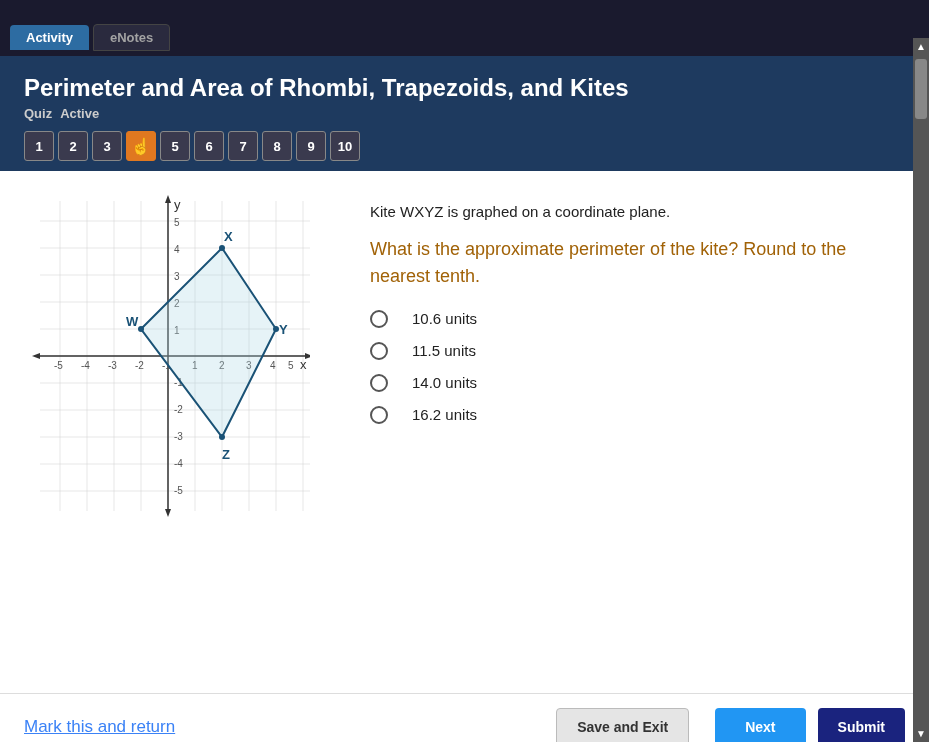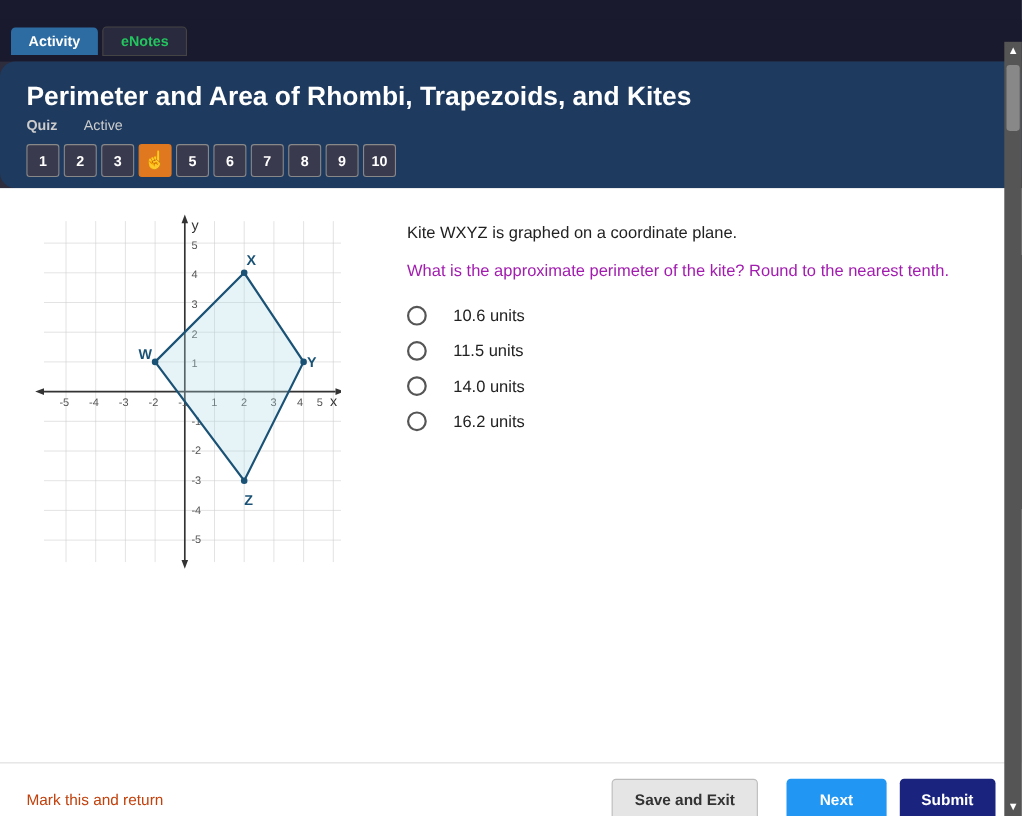--- a/index.html
+++ b/index.html
@@ -28,53 +28,52 @@
       font-size: 13px;
       font-weight: bold;
       cursor: pointer;
     }
     .tab-activity {
       background: #2d6ca2;
       color: white;
     }
     .tab-enotes {
       background: #2a2a3e;
-      color: #22c55e;
+      color: #a3a3a3;
       border: 1px solid #444;
     }
 
     
     .main-container {
       background: #2d2d3e;
       padding: 0;
       height: calc(742px - 38px);
       display: flex;
       flex-direction: column;
     }
 
     
     .header-section {
       background: #1e3a5f;
       padding: 18px 24px 10px 24px;
-      border-radius: 14px;
     }
     .page-title {
       color: white;
       font-size: 24px;
       font-weight: bold;
       margin-bottom: 4px;
     }
     .quiz-label {
       color: #ccc;
       font-size: 13px;
       display: flex;
-      gap: 24px;
+      gap: 8px;
       margin-bottom: 10px;
     }
-    .quiz-label span { font-weight: normal; }
+    .quiz-label span { font-weight: bold; }
 
     
     .question-nav {
       display: flex;
       gap: 4px;
       align-items: center;
     }
     .q-btn {
       width: 30px;
       height: 30px;
@@ -128,22 +127,22 @@
       flex: 1;
       padding-top: 10px;
     }
     .question-text {
       font-size: 15px;
       color: #222;
       margin-bottom: 12px;
       line-height: 1.5;
     }
     .question-subtext {
-      font-size: 15px;
-      color: #a21caf;
+      font-size: 18px;
+      color: #a16207;
       margin-bottom: 20px;
       line-height: 1.5;
     }
 
     .answer-option {
       display: flex;
       align-items: center;
       gap: 24px;
       margin-bottom: 14px;
       font-size: 15px;
@@ -162,22 +161,23 @@
     
     .bottom-bar {
       background: white;
       border-top: 1px solid #ddd;
       padding: 14px 24px;
       display: flex;
       align-items: center;
       justify-content: space-between;
     }
     .mark-return {
-      color: #c2410c;
-      font-size: 14px;
+      color: #3b82f6;
+      font-size: 17px;
+      text-decoration: underline;
       cursor: pointer;
     }
     .bottom-buttons {
       display: flex;
       gap: 12px;
     }
     .btn-save-exit {
       background: #e5e5e5;
       border: 1px solid #bbb;
       color: #333;

